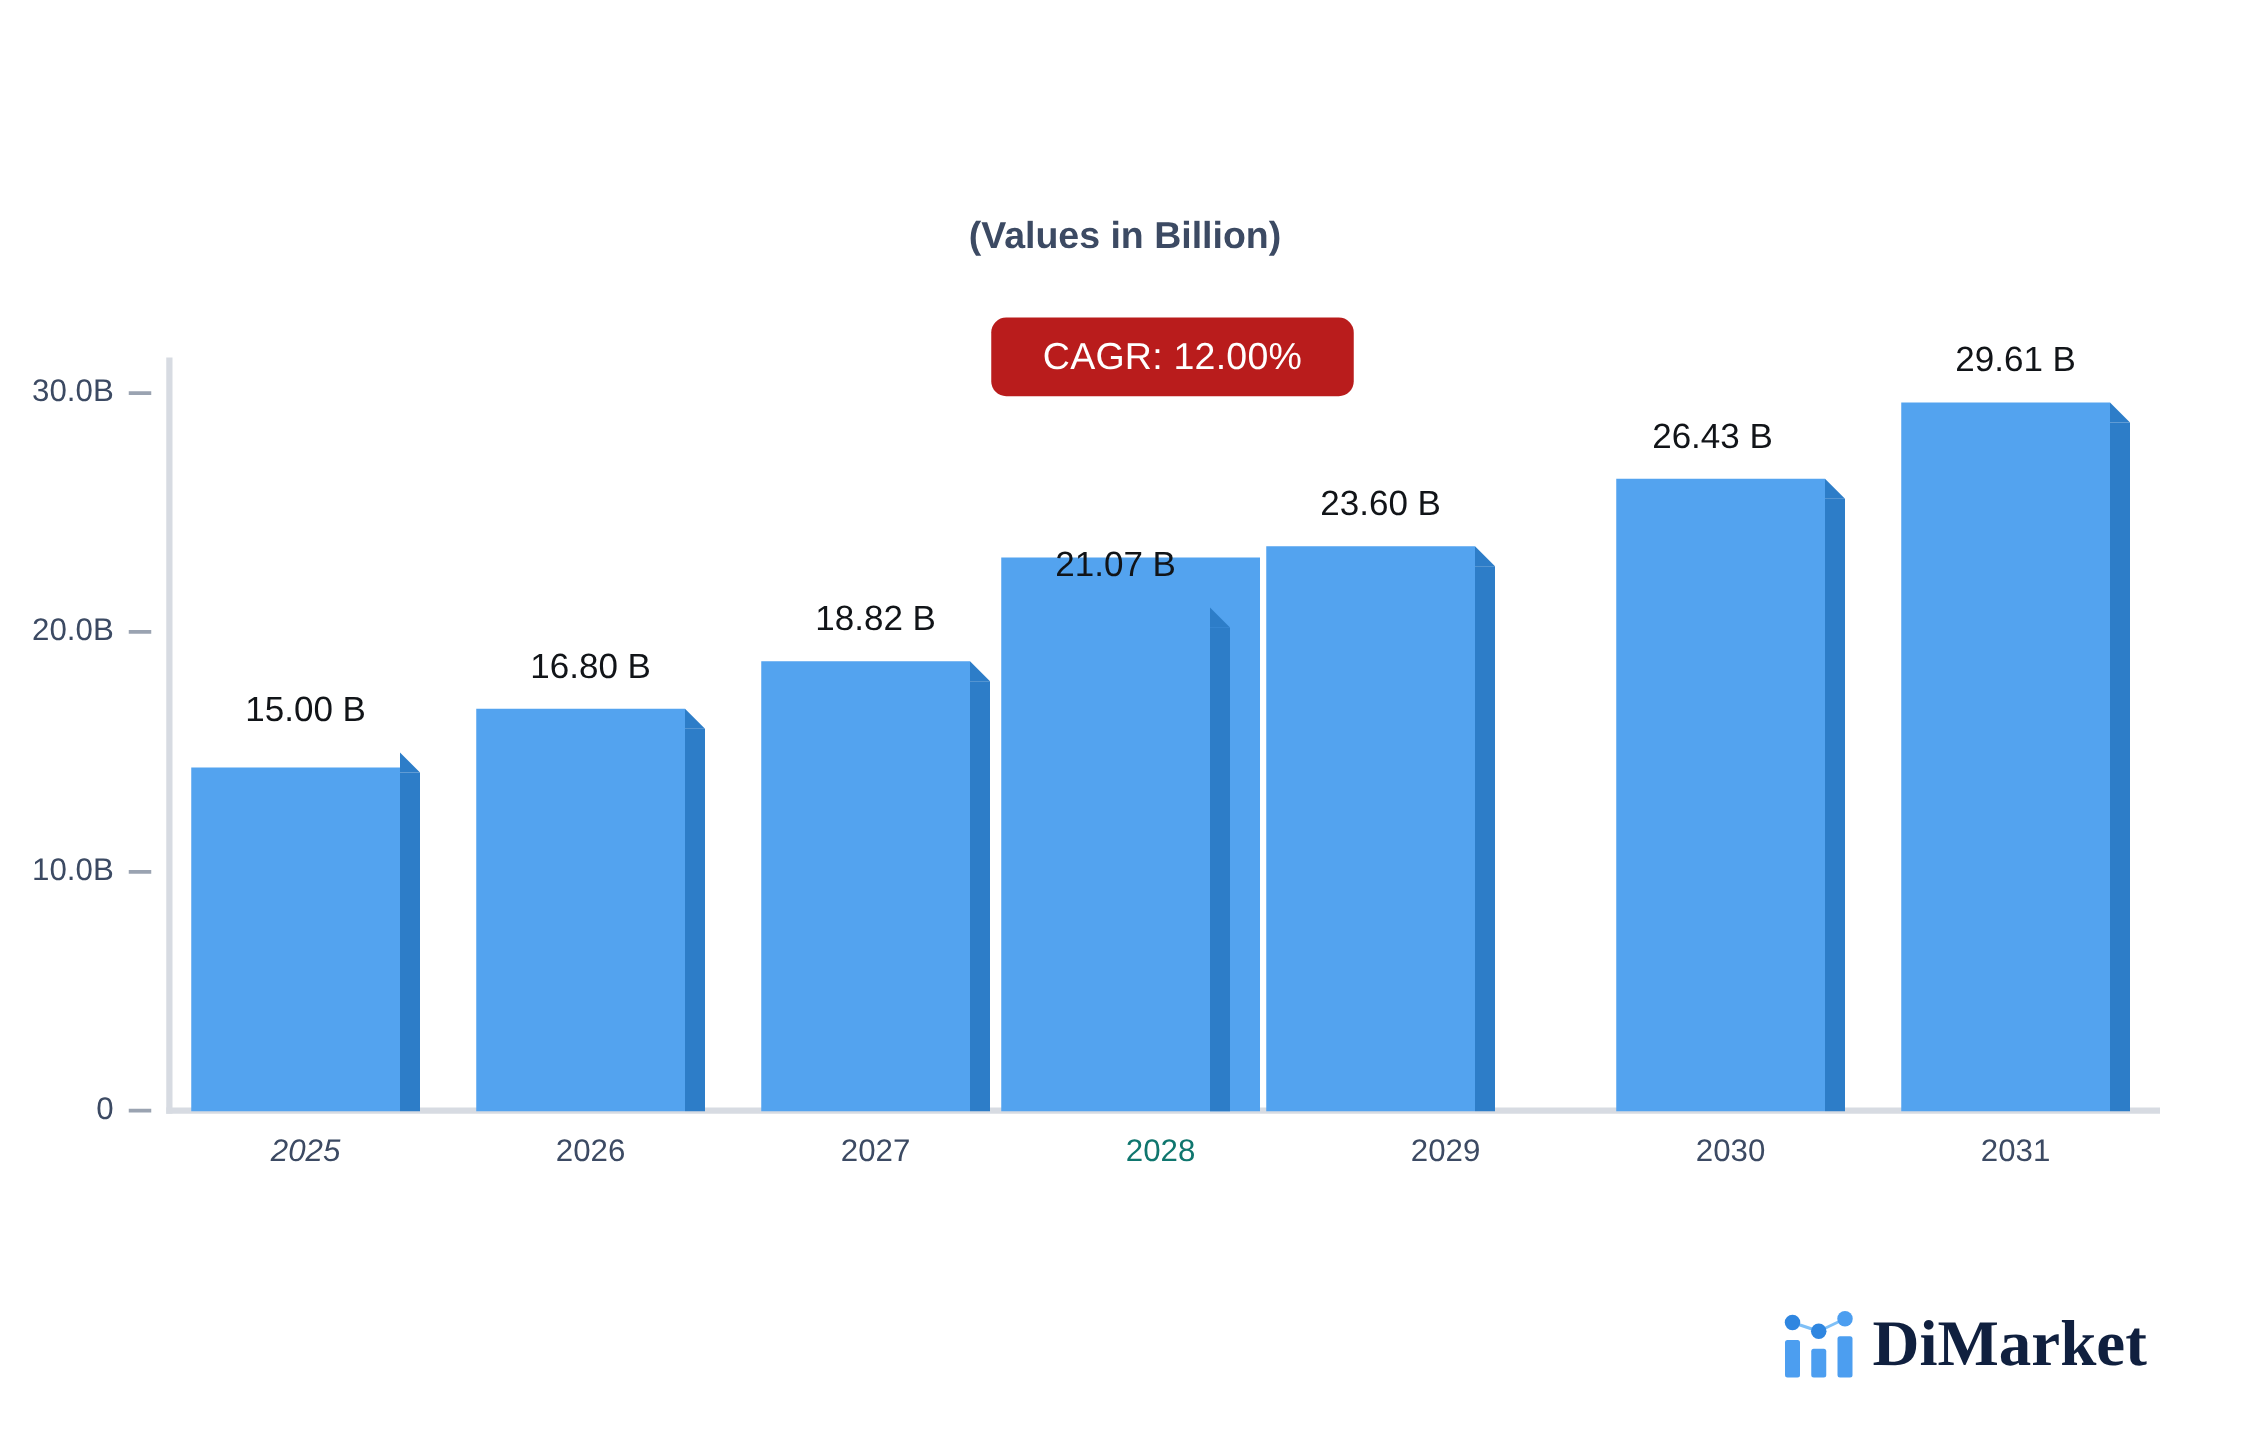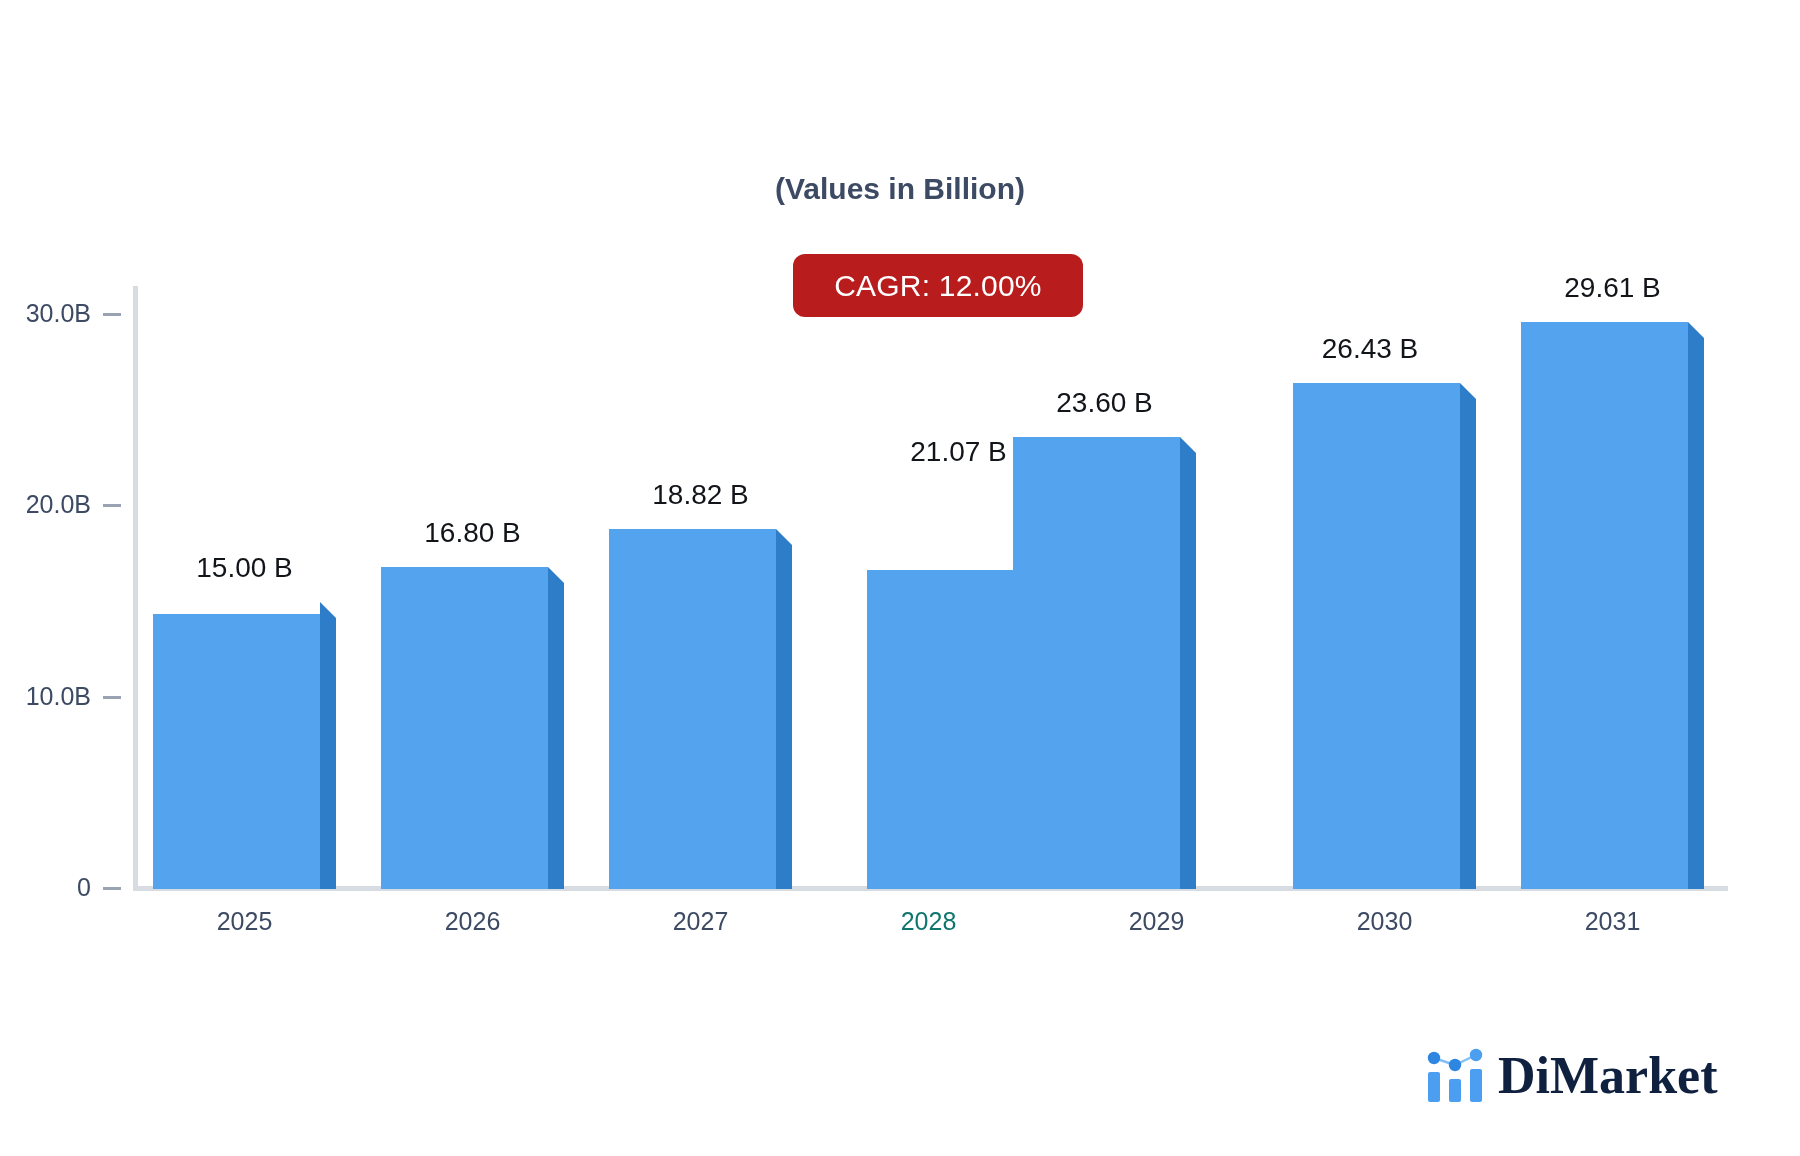--- a/index.html
+++ b/index.html
@@ -217,36 +217,36 @@
       </div>
     </div>
 
   <div id="plot">
       <div class="bar-group" style="left: 20px; width: 167px; height: 275px; bottom: 0px;">
         <div class="bar-face" style="height: 100%; background: rgb(83, 163, 239);"></div>
         <div class="bar-side" style="left: 167px; width: 16px; height: 271.143px; background: rgb(45, 125, 200);"></div>
         <div class="bar-top" style="left: 167px; bottom: 271.143px; border-left: 0px solid transparent; border-bottom: 16px solid rgb(45, 125, 200); border-right: 16px solid transparent; width: 0px; height: 0px;"></div>
         <div class="bar-value" style="bottom: 305.143px; left: 91.5px; color: rgb(17, 20, 24);">15.00 B</div>
       </div>
-      <div style="position: absolute; left: 20px; width: 183px; top: 621px; text-align: center;"><span style="font-size: 25px; color: rgb(60, 74, 99);">2025</span></div>
+      <div style="position: absolute; left: 20px; width: 183px; top: 621px; text-align: center; font-style: italic;"><span style="font-size: 25px; color: rgb(60, 74, 99);">2025</span></div>
       <div class="bar-group" style="left: 248px; width: 167px; height: 322px; bottom: 0px;">
         <div class="bar-face" style="height: 100%; background: rgb(83, 163, 239);"></div>
         <div class="bar-side" style="left: 167px; width: 16px; height: 305.6px; background: rgb(45, 125, 200);"></div>
         <div class="bar-top" style="left: 167px; bottom: 305.6px; border-left: 0px solid transparent; border-bottom: 16px solid rgb(45, 125, 200); border-right: 16px solid transparent; width: 0px; height: 0px;"></div>
         <div class="bar-value" style="bottom: 339.6px; left: 91.5px; color: rgb(17, 20, 24);">16.80 B</div>
       </div>
       <div style="position: absolute; left: 248px; width: 183px; top: 621px; text-align: center;"><span style="font-size: 25px; color: rgb(60, 74, 99);">2026</span></div>
       <div class="bar-group" style="left: 476px; width: 167px; height: 360px; bottom: 0px;">
         <div class="bar-face" style="height: 100%; background: rgb(83, 163, 239);"></div>
         <div class="bar-side" style="left: 167px; width: 16px; height: 344.269px; background: rgb(45, 125, 200);"></div>
         <div class="bar-top" style="left: 167px; bottom: 344.269px; border-left: 0px solid transparent; border-bottom: 16px solid rgb(45, 125, 200); border-right: 16px solid transparent; width: 0px; height: 0px;"></div>
         <div class="bar-value" style="bottom: 378.269px; left: 91.5px; color: rgb(17, 20, 24);">18.82 B</div>
       </div>
       <div style="position: absolute; left: 476px; width: 183px; top: 621px; text-align: center;"><span style="font-size: 25px; color: rgb(60, 74, 99);">2027</span></div>
-      <div class="bar-group" style="left: 734px; width: 167px; height: 319px; bottom: 0px; padding-left: 40px;">
+      <div class="bar-group" style="left: 668px; width: 167px; height: 443px; bottom: 0px; padding-left: 40px;">
         <div class="bar-face" style="height: 100%; background: rgb(83, 163, 239);"></div>
         <div class="bar-side" style="left: 167px; width: 16px; height: 387.34px; background: rgb(45, 125, 200);"></div>
         <div class="bar-top" style="left: 167px; bottom: 387.34px; border-left: 0px solid transparent; border-bottom: 16px solid rgb(45, 125, 200); border-right: 16px solid transparent; width: 0px; height: 0px;"></div>
         <div class="bar-value" style="bottom: 421.34px; left: 91.5px; color: rgb(17, 20, 24);">21.07 B</div>
       </div>
       <div style="position: absolute; left: 704px; width: 183px; top: 621px; text-align: center;"><span style="font-size: 25px; color: #0f766e;">2028</span></div>
       <div class="bar-group" style="left: 880px; width: 167px; height: 452px; bottom: 0px;">
         <div class="bar-face" style="height: 100%; background: rgb(83, 163, 239);"></div>
         <div class="bar-side" style="left: 167px; width: 16px; height: 435.771px; background: rgb(45, 125, 200);"></div>
         <div class="bar-top" style="left: 167px; bottom: 435.771px; border-left: 0px solid transparent; border-bottom: 16px solid rgb(45, 125, 200); border-right: 16px solid transparent; width: 0px; height: 0px;"></div>

